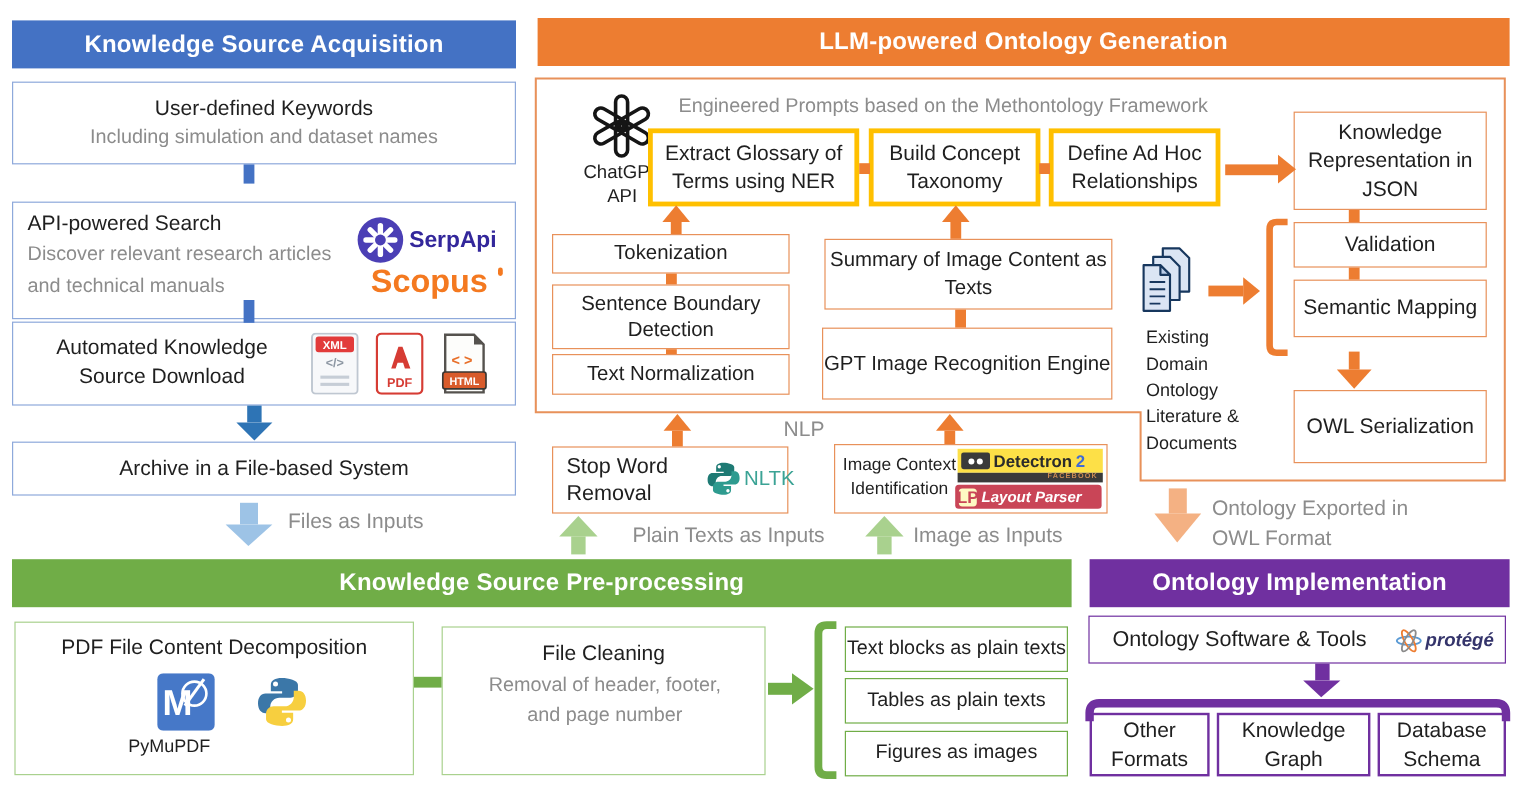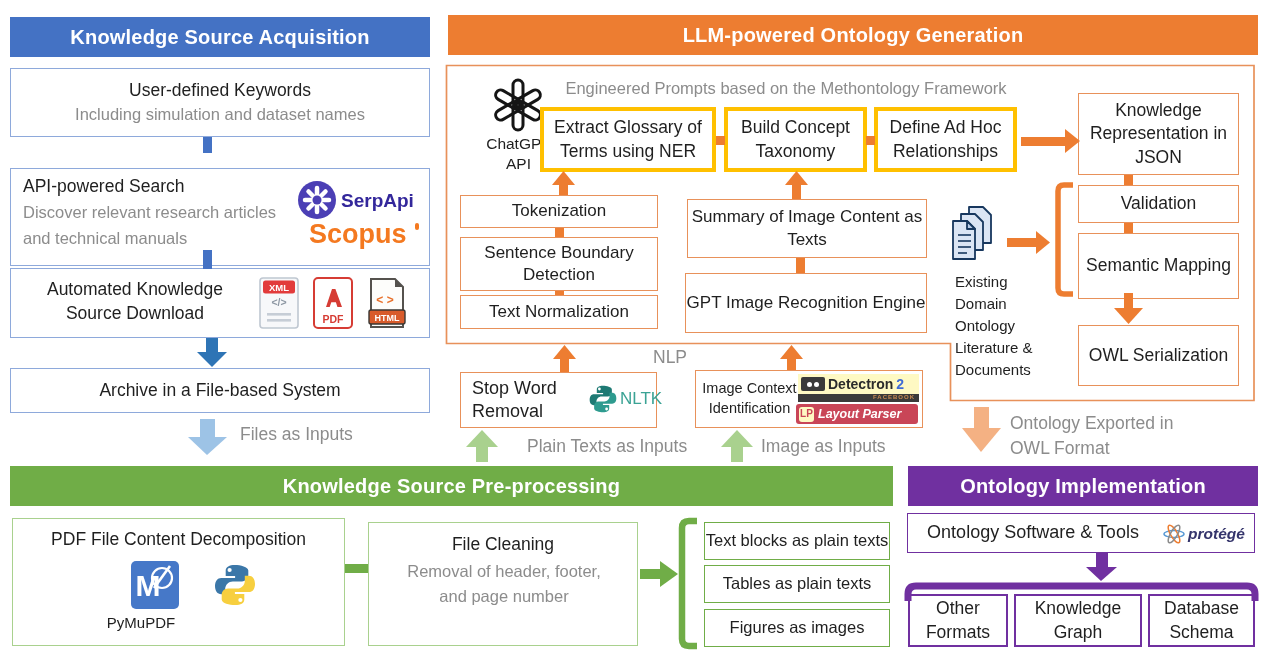--- a/index.html
+++ b/index.html
@@ -140,21 +140,21 @@
   </div>
   <div class="abs bx" style="left:685px;top:273px;width:242px;height:60px;">
     <span>GPT Image Recognition Engine</span>
   </div>
 
   <div class="abs lbl" style="left:653px;top:347px;">NLP</div>
 
   <div class="abs bx" style="left:1078px;top:185px;width:161px;height:38px;font-size:17.5px;">
     <span>Validation</span>
   </div>
-  <div class="abs bx" style="left:1078px;top:233px;width:161px;height:66px;font-size:17.5px;">
+  <div class="abs bx" style="left:1078px;top:233px;width:161px;height:48px;font-size:17.5px;">
     <span>Semantic Mapping</span>
   </div>
   <div class="abs bx" style="left:1078px;top:325px;width:161px;height:61px;font-size:17.5px;">
     <span>OWL Serialization</span>
   </div>
 
   <div class="abs" style="left:949px;top:205px;width:54px;height:64px;">
     <svg width="54" height="64" viewBox="0 0 54 64">
       <g stroke="#17375E" stroke-width="1.8" stroke-linejoin="round">
         <path d="M20 2 h14 l8 8 v28 h-22 Z" fill="#DBE5F4"></path>
@@ -182,33 +182,33 @@
           <path d="M23.9 4c-5.6 0-9.2 1.9-9.2 5.6v5.5h9.4v1.8H10.3c-3.9 0-6.3 3.3-6.3 8.2 0 4.9 2.4 8.2 6.3 8.2h3.9v-5.3c0-4.2 3.4-7.6 7.6-7.6h9.2c3.5 0 6.3-2.8 6.3-6.3V9.6C37.3 5.9 29.5 4 23.9 4z" fill="#2E9B8F"></path>
           <circle cx="18.6" cy="9" r="2.1" fill="#fff"></circle>
         </g>
       </svg>
     </div>
     <div class="abs" style="left:159px;top:15px;font-size:17px;color:#3BA395;">NLTK</div>
   </div>
 
   <div class="abs bx blk" style="left:695px;top:370px;width:228px;height:58px;">
     <div class="abs ctr" style="left:5px;top:8px;width:97px;height:40px;font-size:14.5px;line-height:1.35;">Image Context Identification</div>
-    <div class="abs" style="left:102px;top:3px;width:121px;height:20px;background:#fef9c3;display:flex;align-items:center;gap:3px;padding-left:3px;">
+    <div class="abs" style="left:102px;top:3px;width:121px;height:20px;background:#fde047;display:flex;align-items:center;gap:3px;padding-left:3px;">
       <span style="display:inline-flex;align-items:center;justify-content:center;gap:2px;width:24px;height:14px;background:#3A3A3A;border-radius:2px;">
         <span style="width:5px;height:5px;background:#fff;border-radius:50%;"></span>
         <span style="width:5px;height:5px;background:#fff;border-radius:50%;"></span>
       </span>
       <span style="font-size:14px;font-weight:700;color:#2B2B2B;">Detectron</span>
         <span style="font-size:14px;font-weight:700;color:#3F6BD6;">2</span>
     </div>
     <div class="abs" style="left:102px;top:23px;width:121px;height:8px;background:#3A3A3A;display:flex;align-items:center;justify-content:flex-end;padding-right:4px;">
       <span style="font-size:6px;letter-spacing:1px;color:#C98A52;font-weight:700;">FACEBOOK</span>
     </div>
     <div class="abs" style="left:100px;top:33px;width:122px;height:20px;background:#C94557;border-radius:3px;display:flex;align-items:center;gap:4px;padding-left:3px;">
-      <span style="display:inline-flex;align-items:center;justify-content:center;width:15px;height:15px;background:#fef9c3;border-radius:3px;font-size:10px;font-weight:700;color:#C94557;">LP</span>
+      <span style="display:inline-flex;align-items:center;justify-content:center;width:15px;height:15px;background:#fef9c3;border-radius:3px;font-size:14px;font-weight:700;color:#C94557;">LP</span>
       <span style="font-size:12.5px;font-weight:700;font-style:italic;color:#fff;">Layout Parser</span>
     </div>
   </div>
 
   <div class="abs lbl" style="left:509px;top:436px;margin-left:18px;">Plain Texts as Inputs</div>
   <div class="abs lbl" style="left:761px;top:436px;">Image as Inputs</div>
   <div class="abs lbl" style="left:1010px;top:411px;width:185px;line-height:1.4;">Ontology Exported in OWL Format</div>
 
   <div class="abs hdr" style="left:10px;top:466px;width:883px;height:40px;background:#70AD47;">
     <span>Knowledge Source Pre-processing</span>

